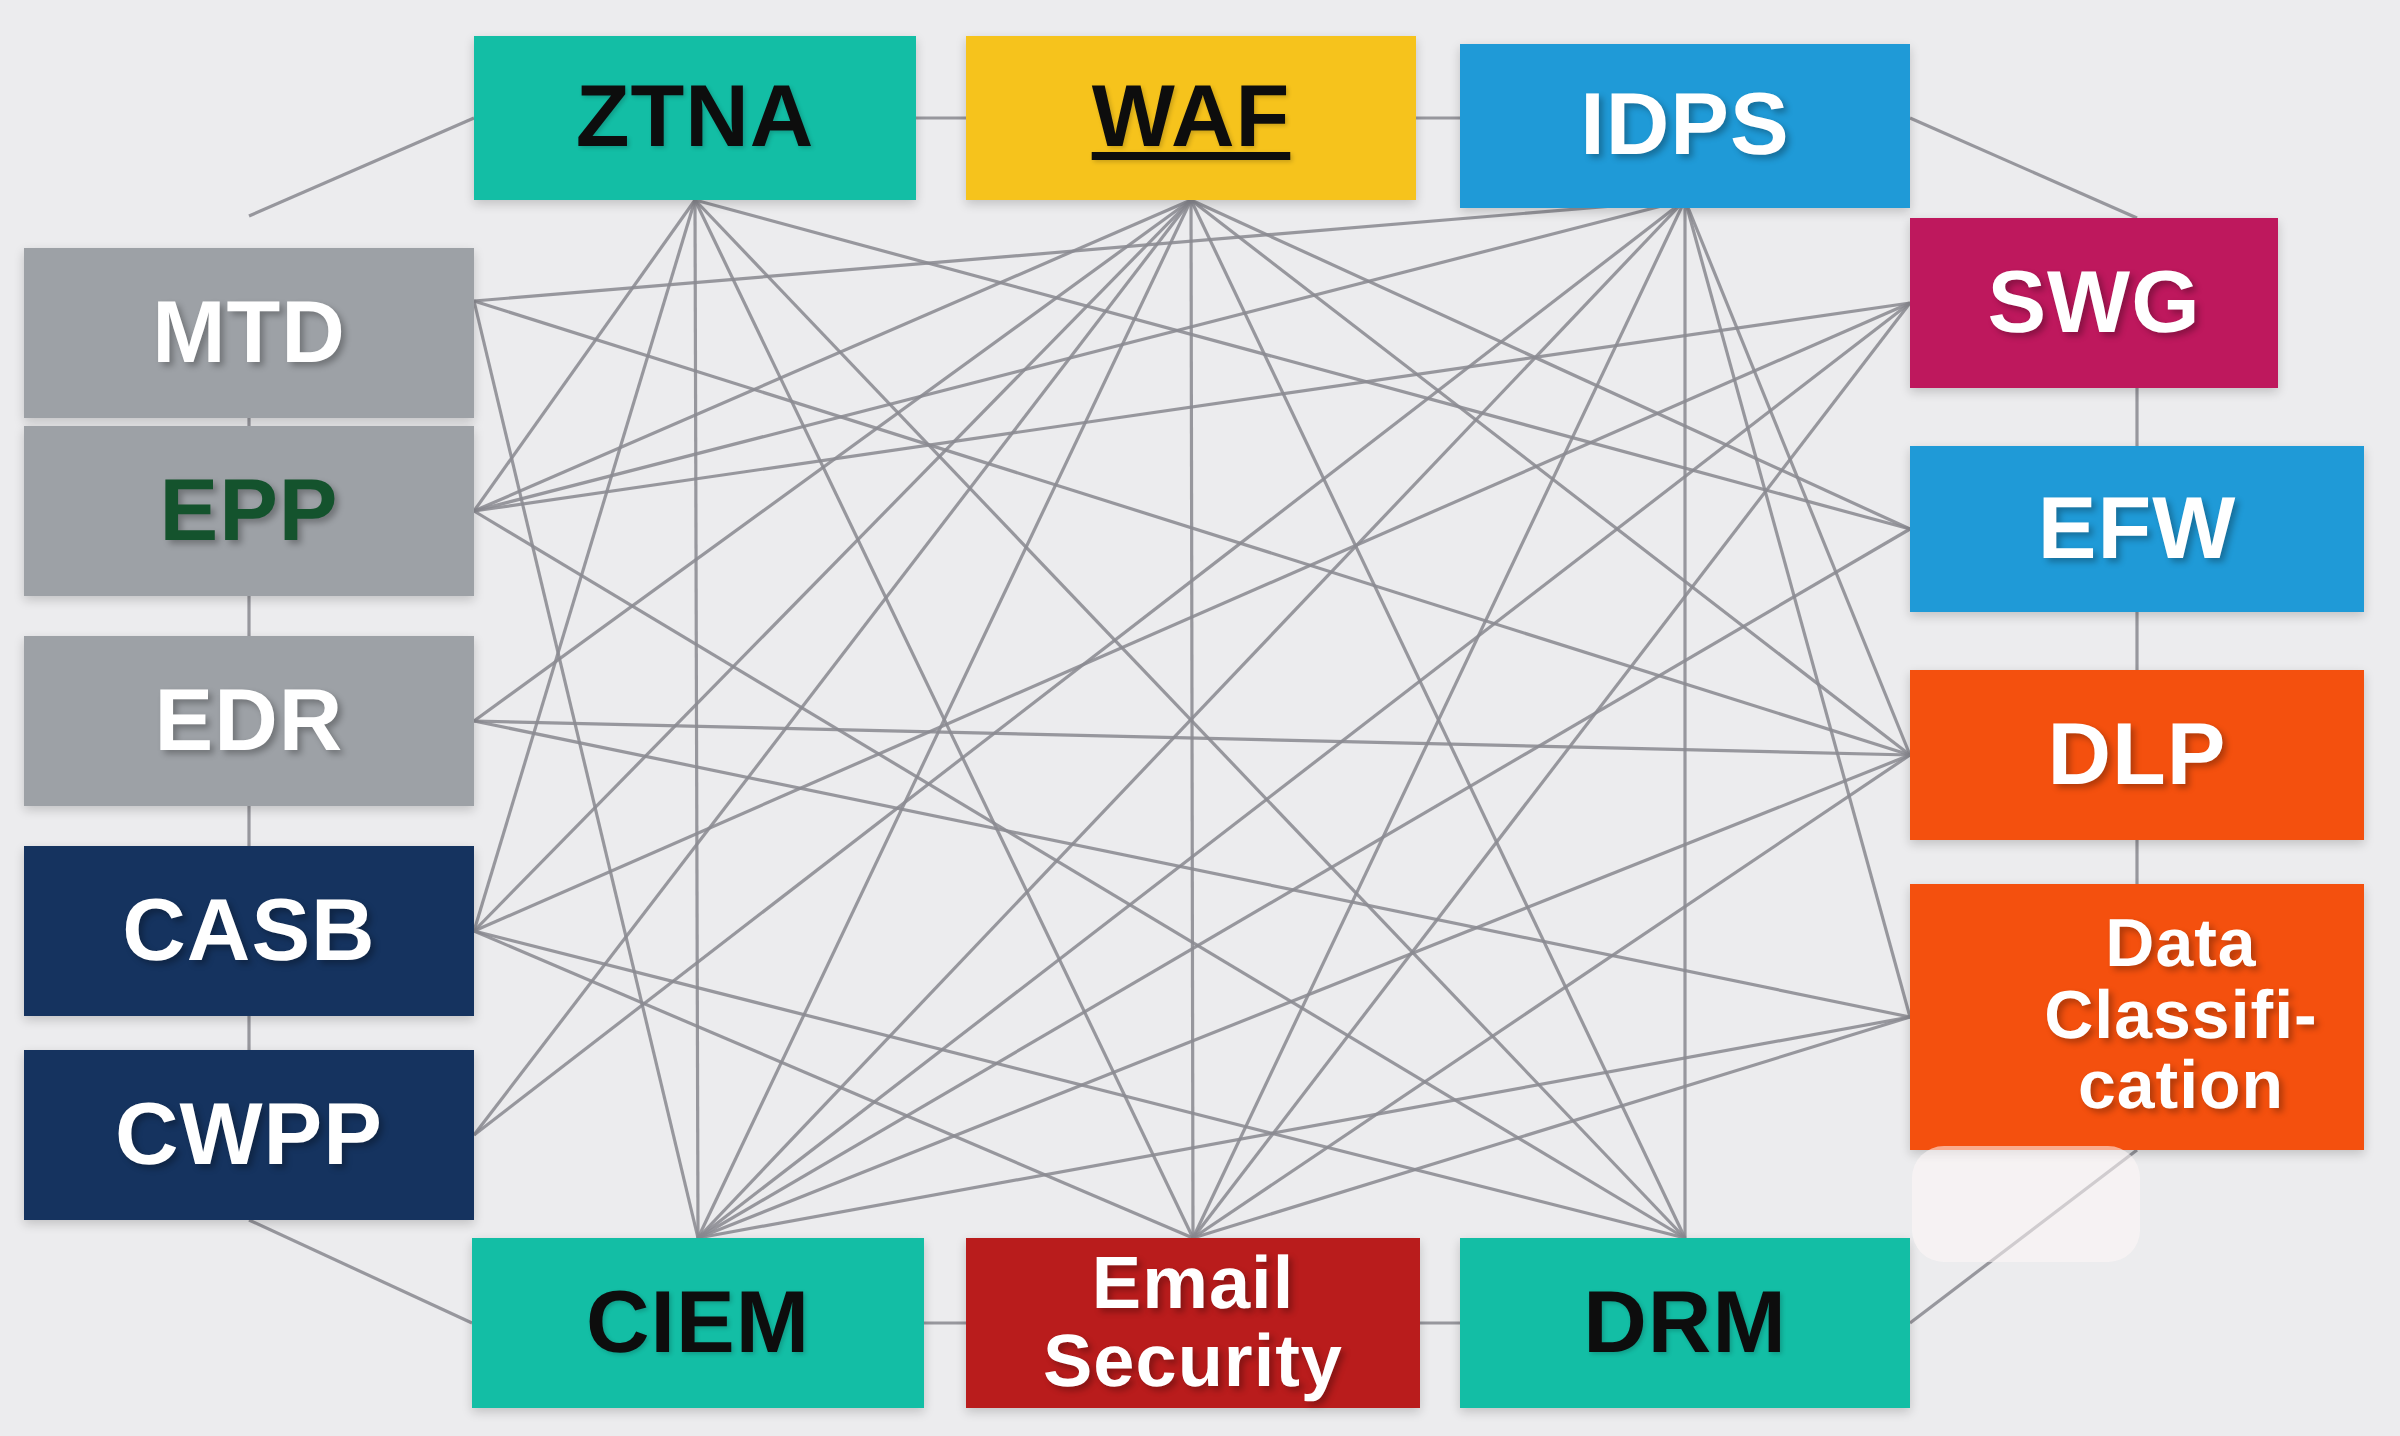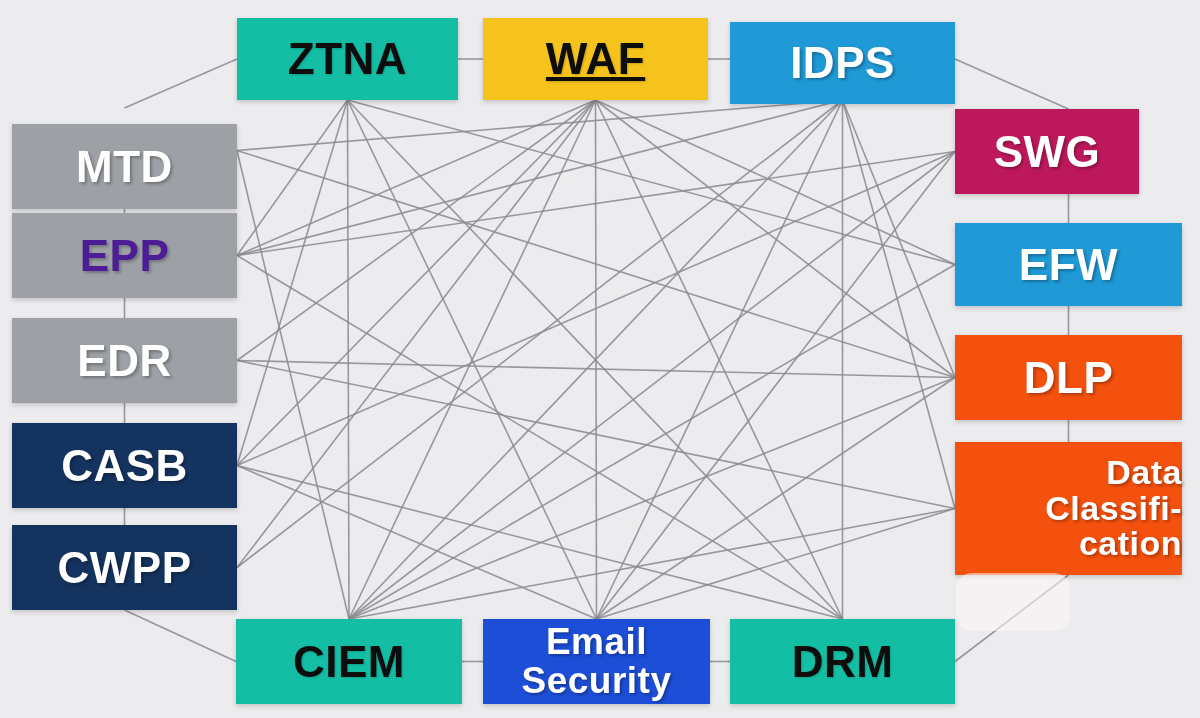--- a/index.html
+++ b/index.html
@@ -21,21 +21,21 @@
     display: flex;
     flex-direction: column;
     justify-content: center;
     align-items: center;
     font-weight: 700;
     line-height: 1.04;
     box-shadow: 0 2px 5px rgba(0,0,0,0.18);
     letter-spacing: 0.5px;
     white-space: nowrap;
   }
-  .node.align-left { align-items: flex-end; padding-left: 44px; box-sizing: border-box; }
+  .node.align-left { align-items: center; padding-left: 44px; box-sizing: border-box; }
   .node .lbl-line { display: block; }
   .node.light-text { text-shadow: 2px 2px 3px rgba(0,0,0,0.28); }
   .node.dark-text  { text-shadow: 1px 1px 2px rgba(0,0,0,0.18); }
   .watermark {
     position: absolute;
     left: 956px; top: 573px;
     width: 114px; height: 58px;
     border-radius: 16px;
     background: rgba(255,247,247,0.55);
   }
@@ -106,21 +106,21 @@
       </div>
       <div class="node dark-text" style="left: 483px; top: 18px; width: 225px; height: 82px; background: rgb(246, 195, 28); color: rgb(13, 13, 13); font-size: 44px; text-decoration: underline;">
         <span class="lbl-line">WAF</span>
       </div>
       <div class="node light-text" style="left: 730px; top: 22px; width: 225px; height: 82px; background: rgb(31, 154, 215); color: rgb(255, 255, 255); font-size: 44px;">
         <span class="lbl-line">IDPS</span>
       </div>
       <div class="node light-text" style="left: 12px; top: 108px; width: 225px; height: 85px; background: rgb(157, 161, 166); color: rgb(255, 255, 255); font-size: 44px; margin-top: 16px;">
         <span class="lbl-line">MTD</span>
       </div>
-      <div class="node light-text" style="left: 12px; top: 213px; width: 225px; height: 85px; background: rgb(157, 161, 166); color: #4c1d95; font-size: 44px;">
+      <div class="node light-text" style="left: 12px; top: 213px; width: 225px; height: 85px; background: rgb(157, 161, 166); color: #14532d; font-size: 44px;">
         <span class="lbl-line">EPP</span>
       </div>
       <div class="node light-text" style="left: 12px; top: 318px; width: 225px; height: 85px; background: rgb(157, 161, 166); color: rgb(255, 255, 255); font-size: 44px;">
         <span class="lbl-line">EDR</span>
       </div>
       <div class="node light-text" style="left: 12px; top: 423px; width: 225px; height: 85px; background: rgb(21, 51, 95); color: rgb(255, 255, 255); font-size: 44px;">
         <span class="lbl-line">CASB</span>
       </div>
       <div class="node light-text" style="left: 12px; top: 525px; width: 225px; height: 85px; background: rgb(21, 51, 95); color: rgb(255, 255, 255); font-size: 44px;">
         <span class="lbl-line">CWPP</span>
@@ -135,21 +135,21 @@
         <span class="lbl-line">DLP</span>
       </div>
       <div class="node align-left light-text" style="left: 955px; top: 442px; width: 227px; height: 133px; background: rgb(244, 80, 14); color: rgb(255, 255, 255); font-size: 34px;">
         <span class="lbl-line">Data</span>
         <span class="lbl-line">Classifi-</span>
         <span class="lbl-line">cation</span>
       </div>
       <div class="node dark-text" style="left: 236px; top: 619px; width: 226px; height: 85px; background: rgb(19, 190, 165); color: rgb(13, 13, 13); font-size: 44px;">
         <span class="lbl-line">CIEM</span>
       </div>
-      <div class="node light-text" style="left: 483px; top: 619px; width: 227px; height: 85px; background: #1d4ed8; color: rgb(255, 255, 255); font-size: 37px;">
+      <div class="node light-text" style="left: 483px; top: 619px; width: 227px; height: 85px; background: #b91c1c; color: rgb(255, 255, 255); font-size: 37px;">
         <span class="lbl-line">Email</span>
         <span class="lbl-line">Security</span>
       </div>
       <div class="node dark-text" style="left: 730px; top: 619px; width: 225px; height: 85px; background: rgb(19, 190, 165); color: rgb(13, 13, 13); font-size: 44px;">
         <span class="lbl-line">DRM</span>
       </div>
     </div>
   <div class="watermark"></div>
 </div>
 

